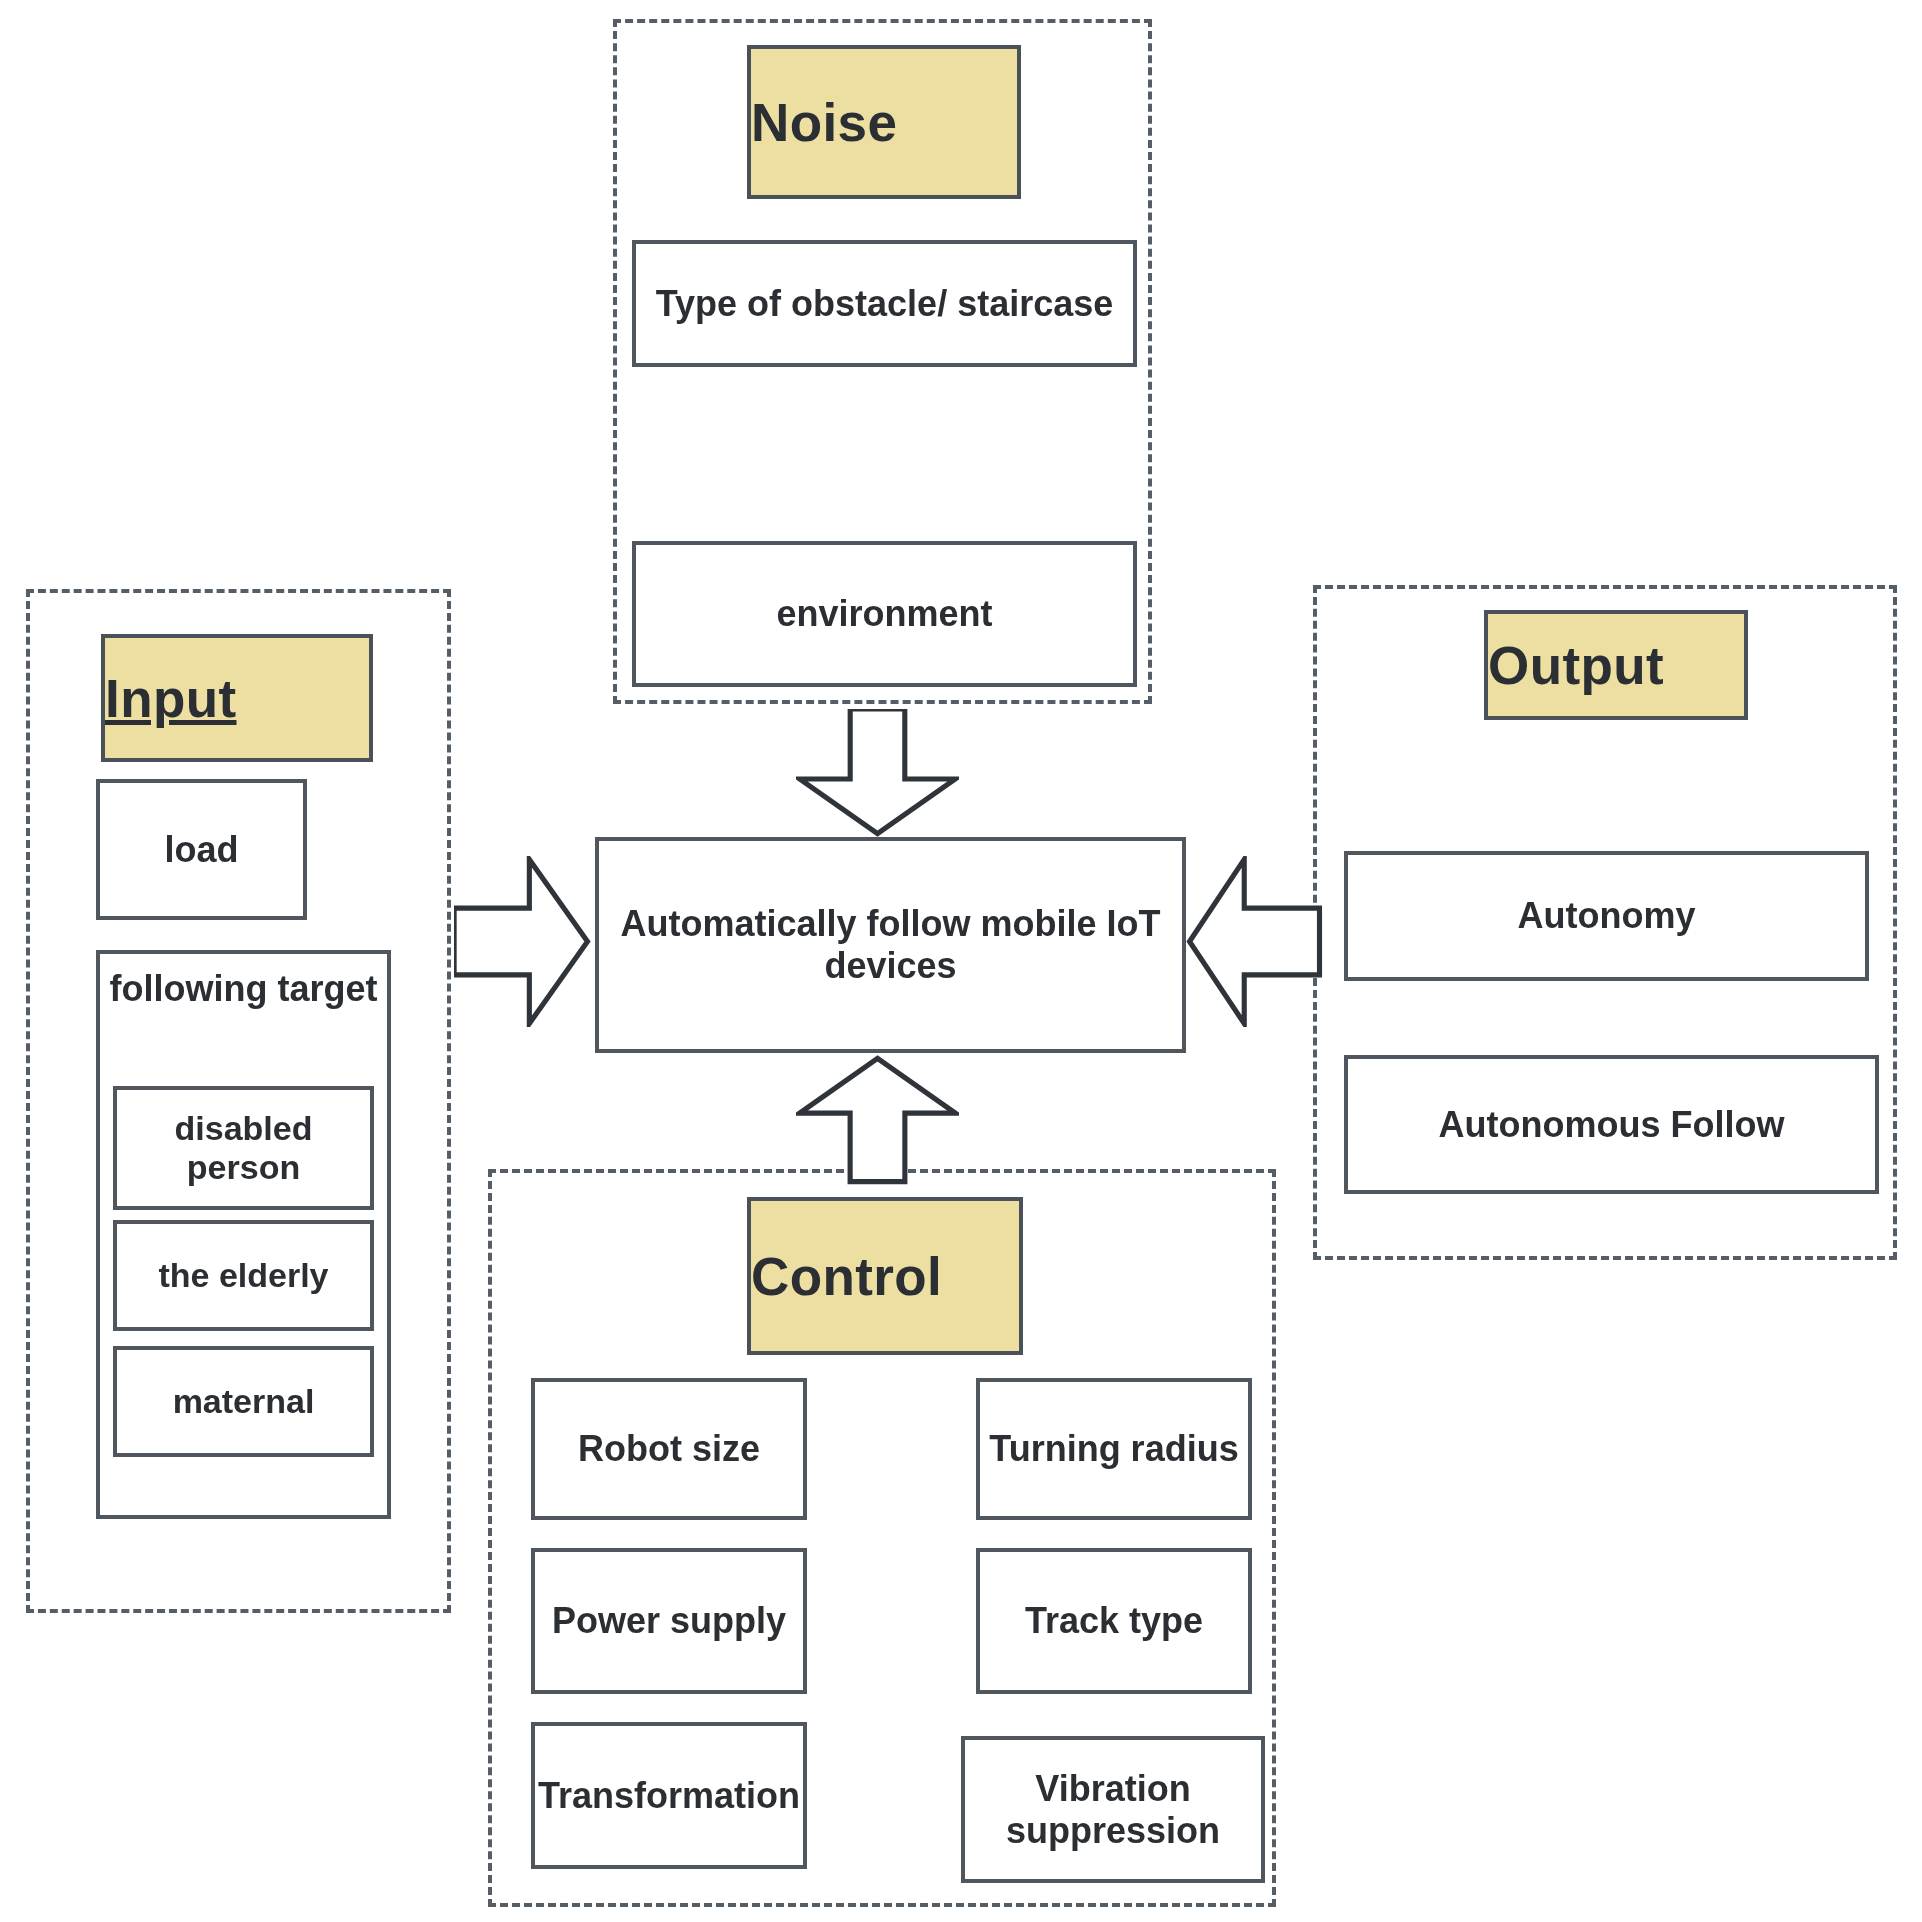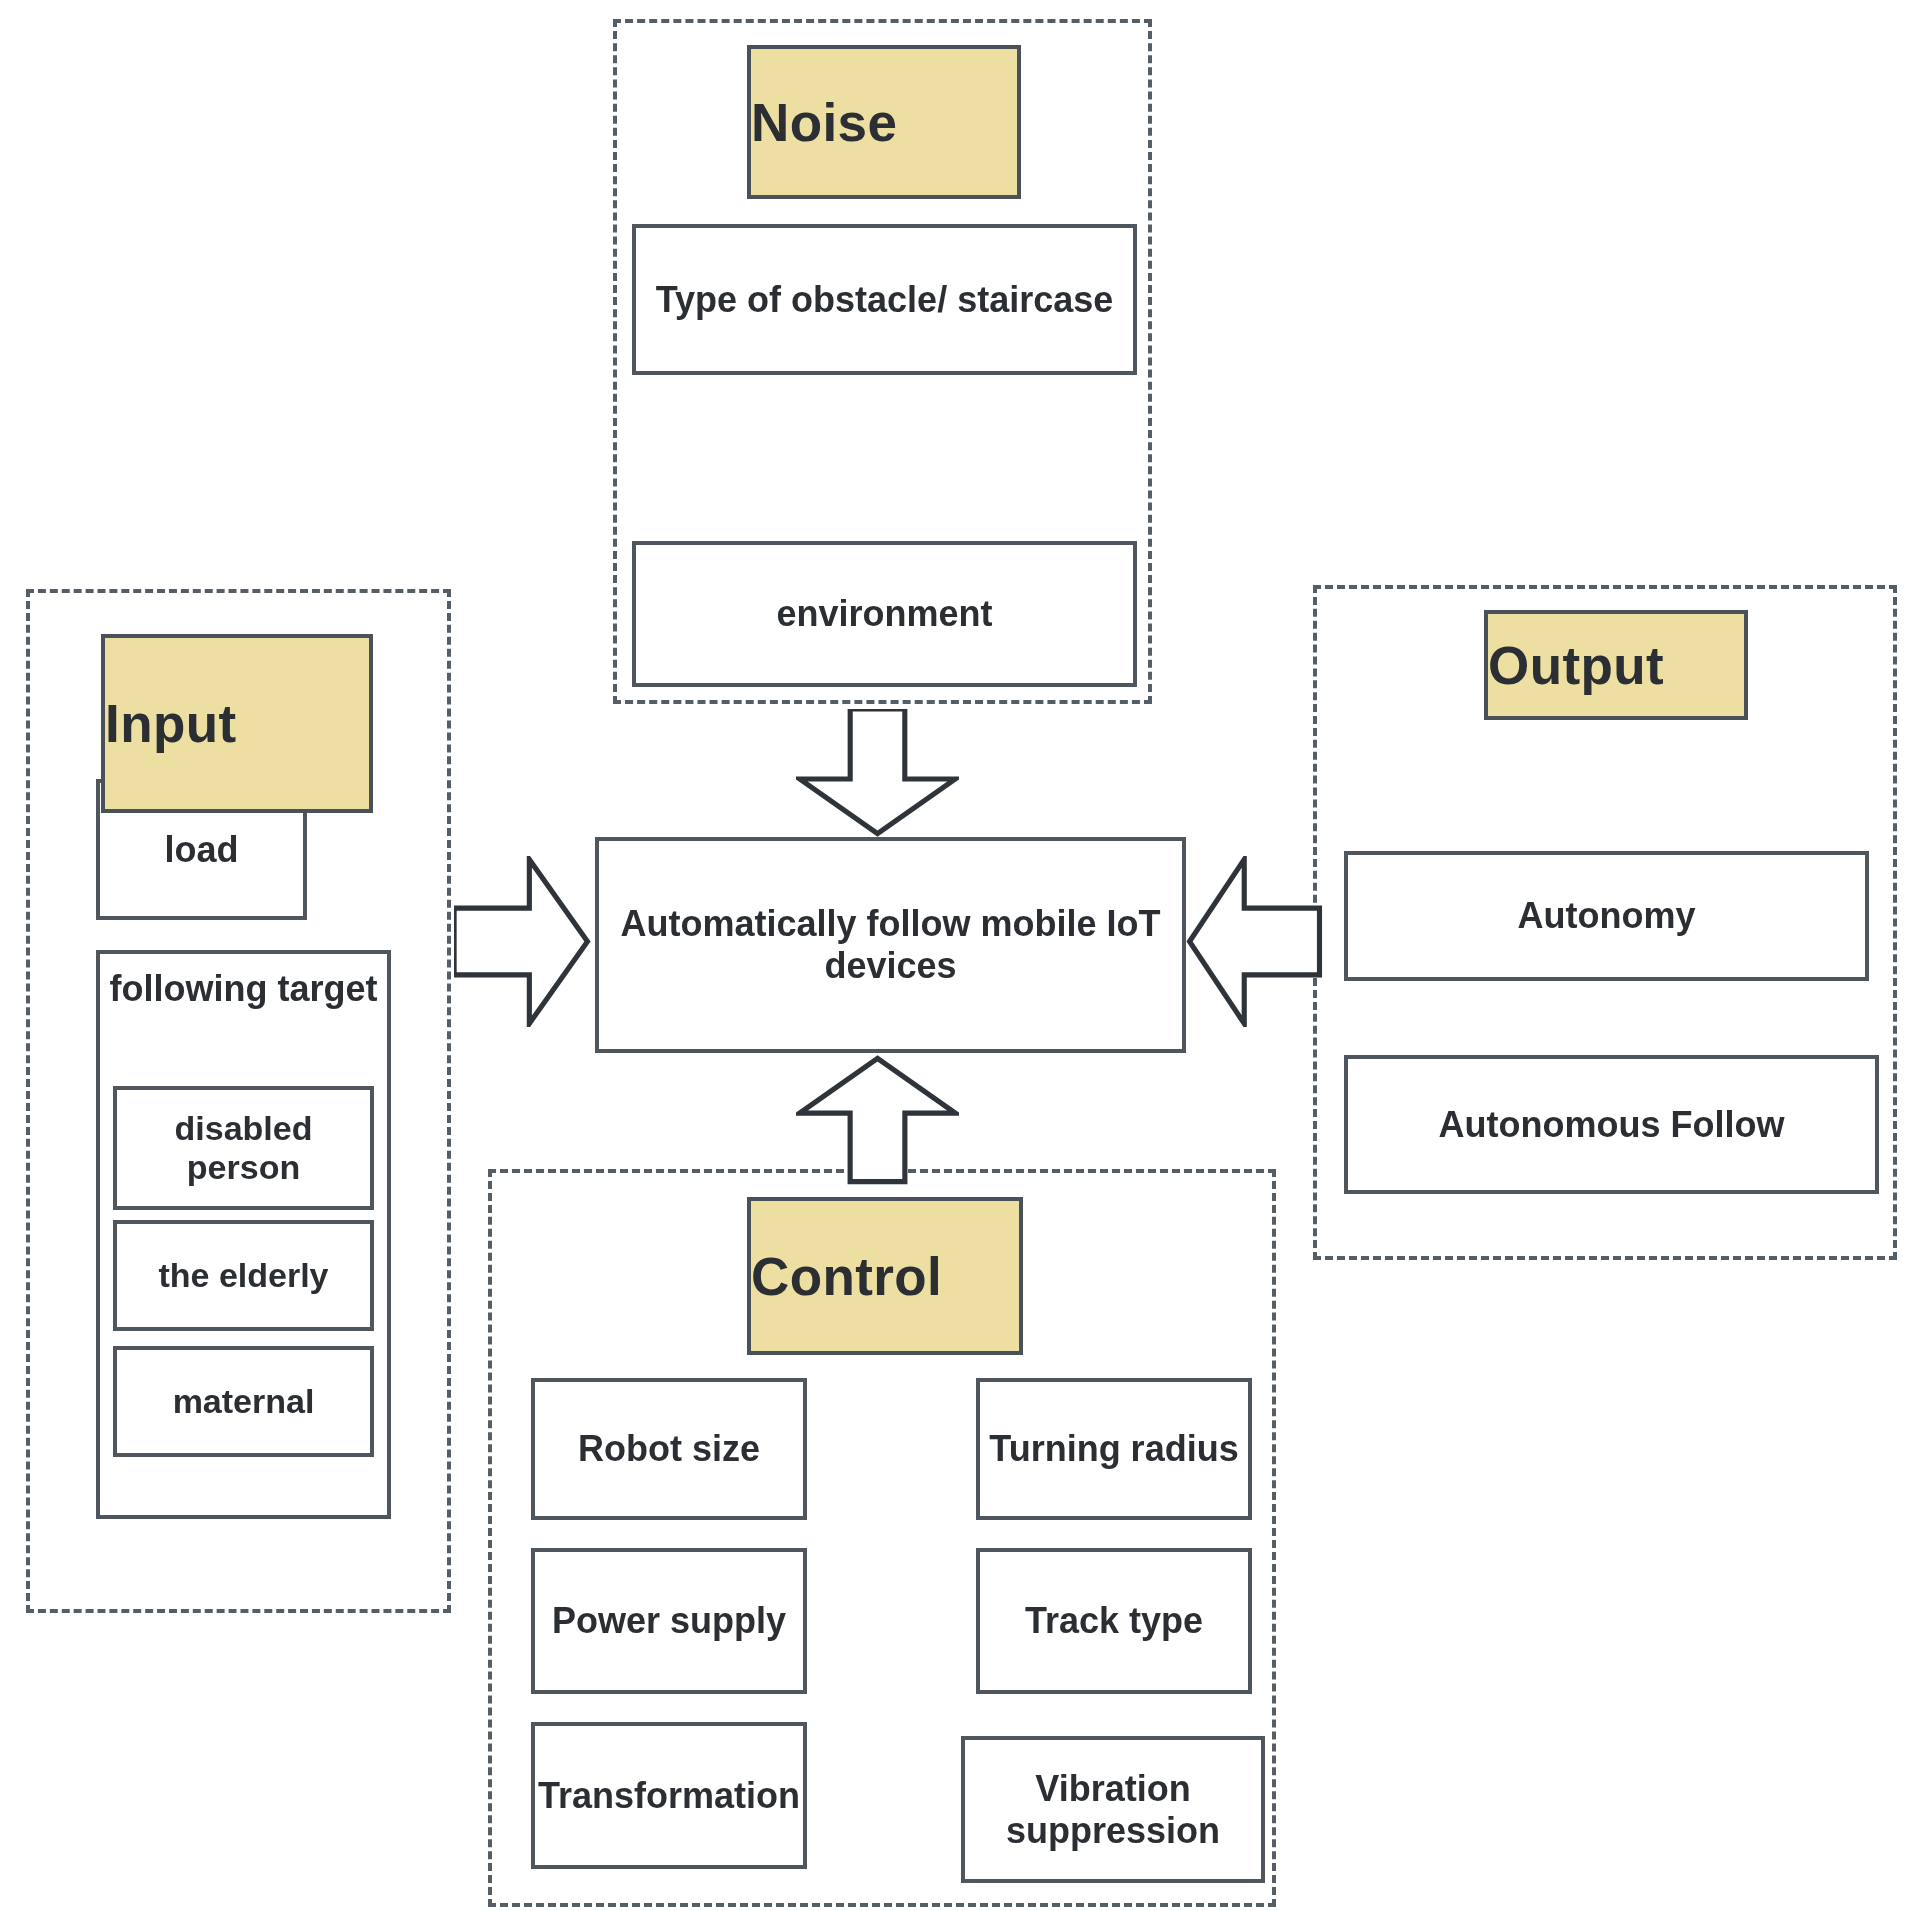--- a/index.html
+++ b/index.html
@@ -86,42 +86,42 @@
 <body>
 
 <div id="stage">
 
   <div class="group" style="left:613px; top:19px; width:539px; height:685px;"></div>
 
   <div class="chip f-chip-lg" style="left:747px; top:45px; width:274px; height:154px;">
     <span>Noise</span>
   </div>
 
-  <div class="box f-item" style="left:632px; top:224px; width:505px; height:151px;">
+  <div class="box f-item" style="left:632px; top:240px; width:505px; height:127px;">
     <span>Type of obstacle/ staircase</span>
   </div>
 
 
   <div class="box f-item" style="left:632px; top:541px; width:505px; height:146px;">
     <span>environment</span>
   </div>
 
   <div class="arrow" style="left:796px; top:709px; width:163px; height:128px;">
     <svg width="163" height="128" viewBox="0 0 190 150">
       <polygon points="63,0 127,0 127,82 186,82 95,146 4,82 63,82" fill="#ffffff" stroke="#2f343a" stroke-width="6" stroke-linejoin="miter"></polygon>
     </svg>
   </div>
 
   <div class="group" style="left:26px; top:589px; width:425px; height:1024px;"></div>
 
   <div class="box f-item" style="left:96px; top:779px; width:211px; height:141px;">
     <span>load</span>
   </div>
 
-  <div class="chip f-chip-lg" style="left:101px; top:634px; width:272px; height:179px;">
+  <div class="chip f-chip-lg" style="left:101px; top:634px; width:272px; height:128px;text-decoration:underline;">
     <span>Input</span>
   </div>
 
   <div style="position:absolute; left:96px; top:950px; width:295px; height:569px;
               background:#ffffff; border:4.3px solid #4f565d; box-sizing:border-box; z-index:3;">
     <div class="f-item" style="position:absolute; left:0; top:13.7px; width:100%; text-align:center;
                 font-weight:bold; color:#2b2f33; line-height:1.14;">following target</div>
   </div>
 
   <div class="box f-sub" style="left:113px; top:1086px; width:261px; height:124px;">

